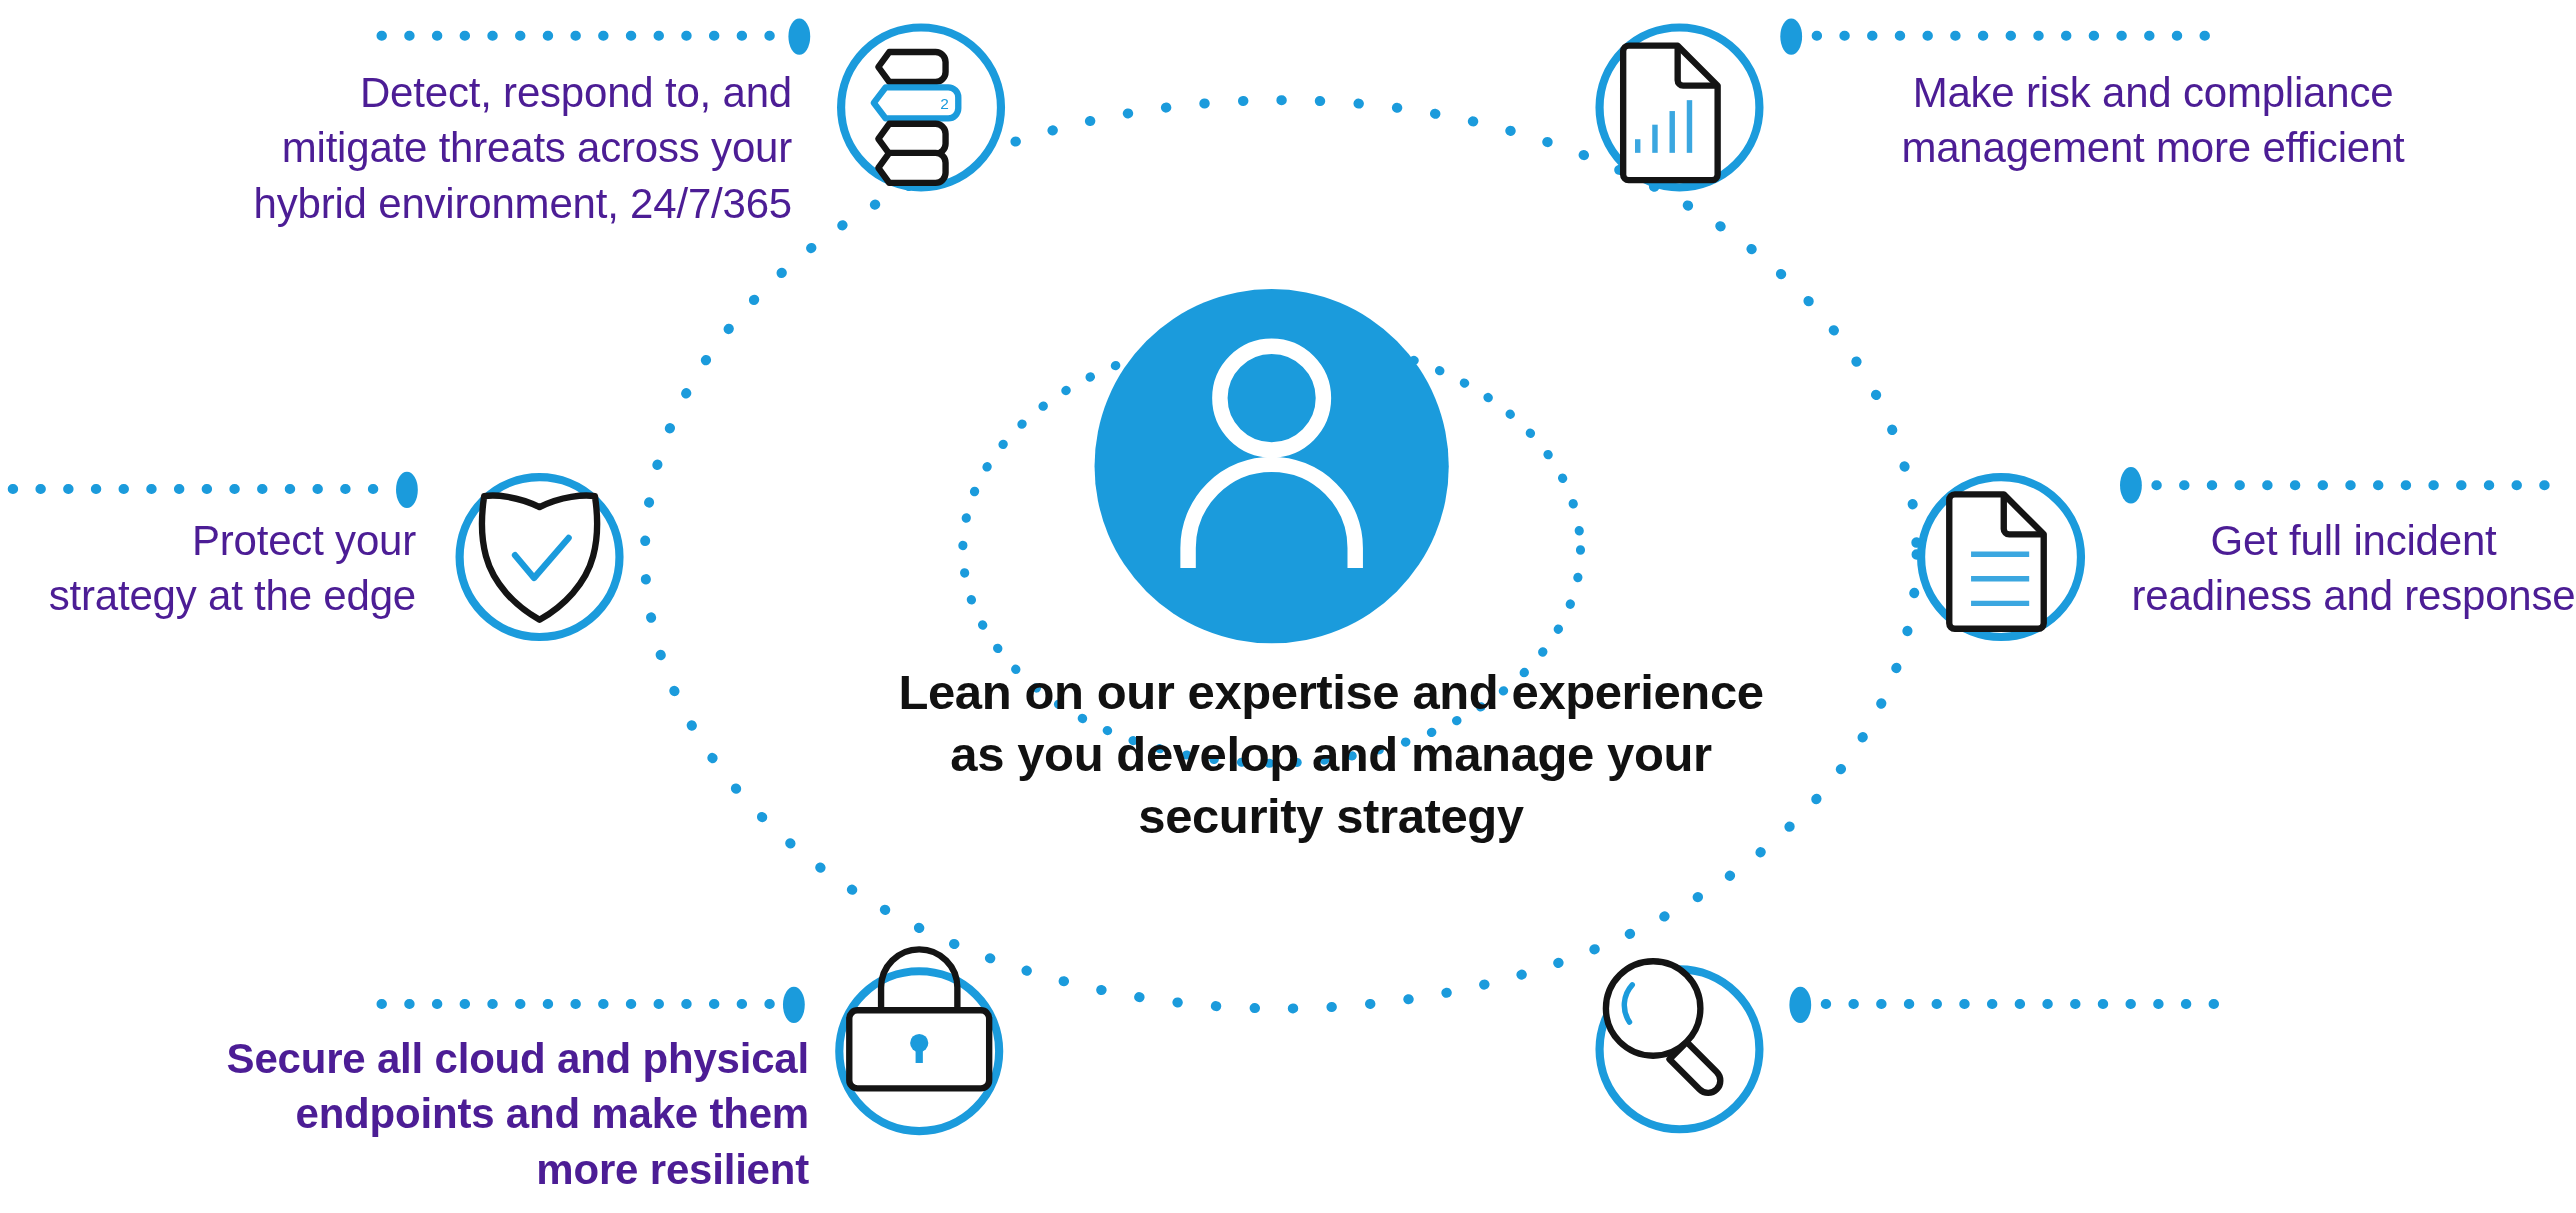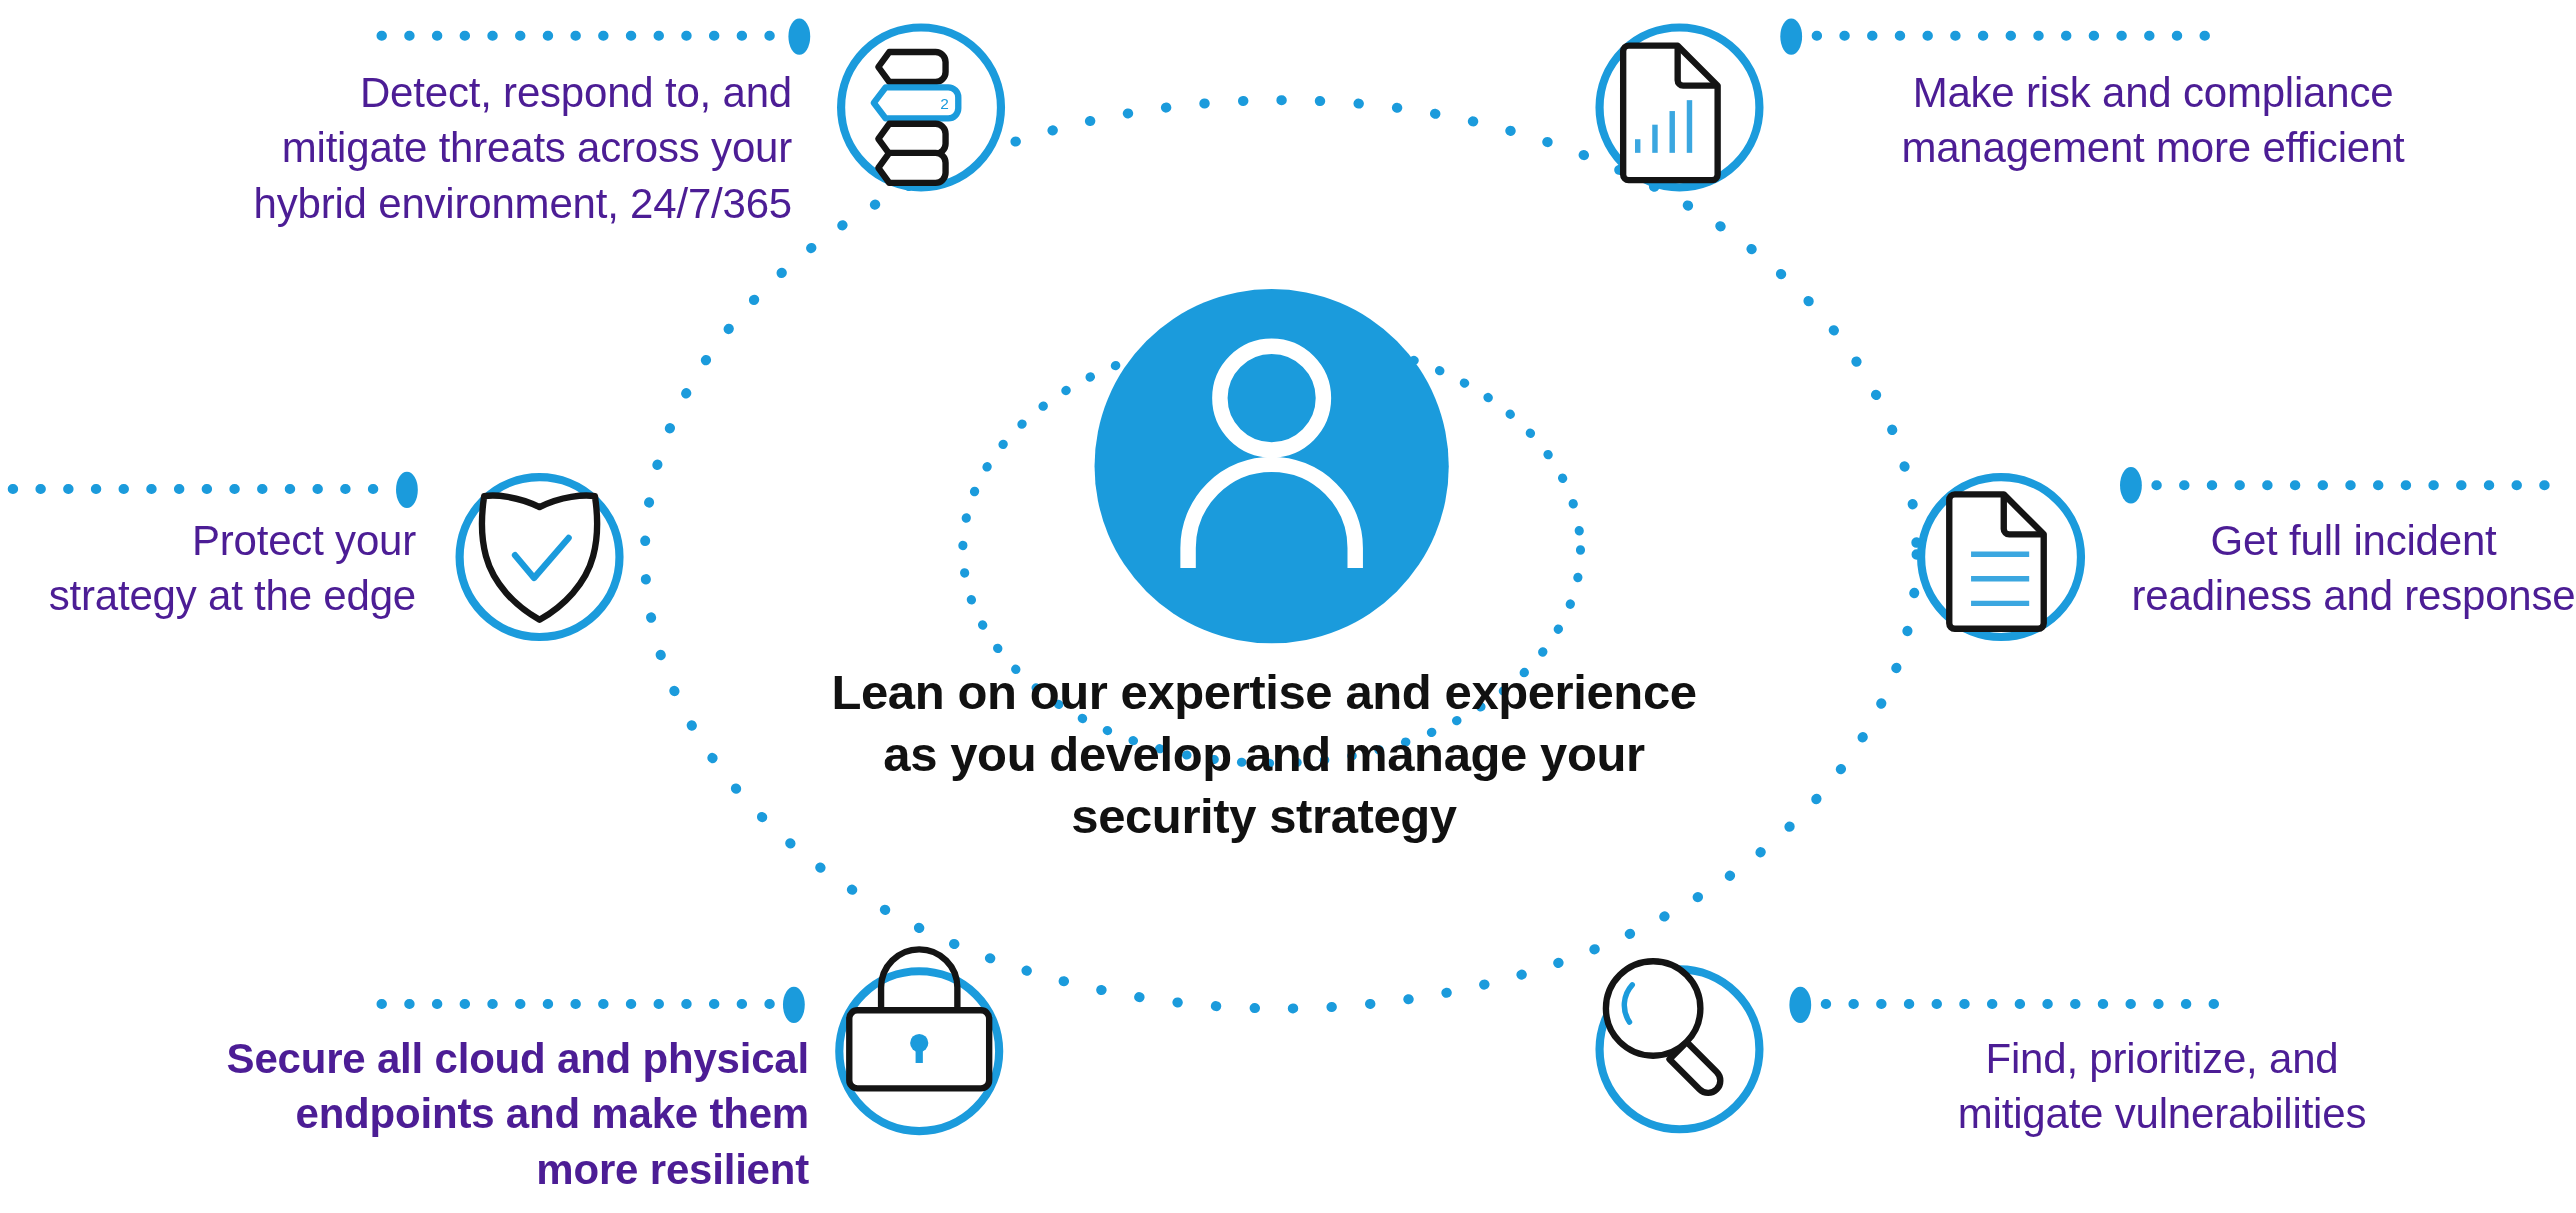--- a/index.html
+++ b/index.html
@@ -30,21 +30,21 @@
     font-size: 42px;
     line-height: 1.32;
     letter-spacing: -0.2px;
     white-space: pre-line;
   }
   .label-right { text-align: right; }
   .label-left  { text-align: center; }
 
   #center-heading {
     position: absolute;
-    left: 737px;
+    left: 804px;
     top: 661px;
     width: 1054px;
     text-align: center;
     font-size: 49px;
     line-height: 1.27;
     font-weight: bold;
     color: #111111;
     letter-spacing: -0.4px;
     white-space: pre-line;
   }
@@ -169,21 +169,19 @@
   <div class="node-label label-right" style="left:0px; top:513px; width:416px;">Protect your
 strategy at the edge</div>
 
   <div class="node-label label-left" style="left:2131px; top:513px; width:445px;">Get full incident
 readiness and response</div>
 
   <div class="node-label label-right" style="left:173px; top:1031px; width:636px;font-weight:bold;">Secure all cloud and physical
 endpoints and make them
 more resilient</div>
 
-  <div class="node-label label-left" style="left:1826px; top:1031px; width:672px;">Find, prioritize, and
-mitigate vulnerabilities</div>
 
   <div id="center-heading">Lean on our expertise and experience
 as you develop and manage your
 security strategy</div>
 
 </div>
 
 
 </body></html>

